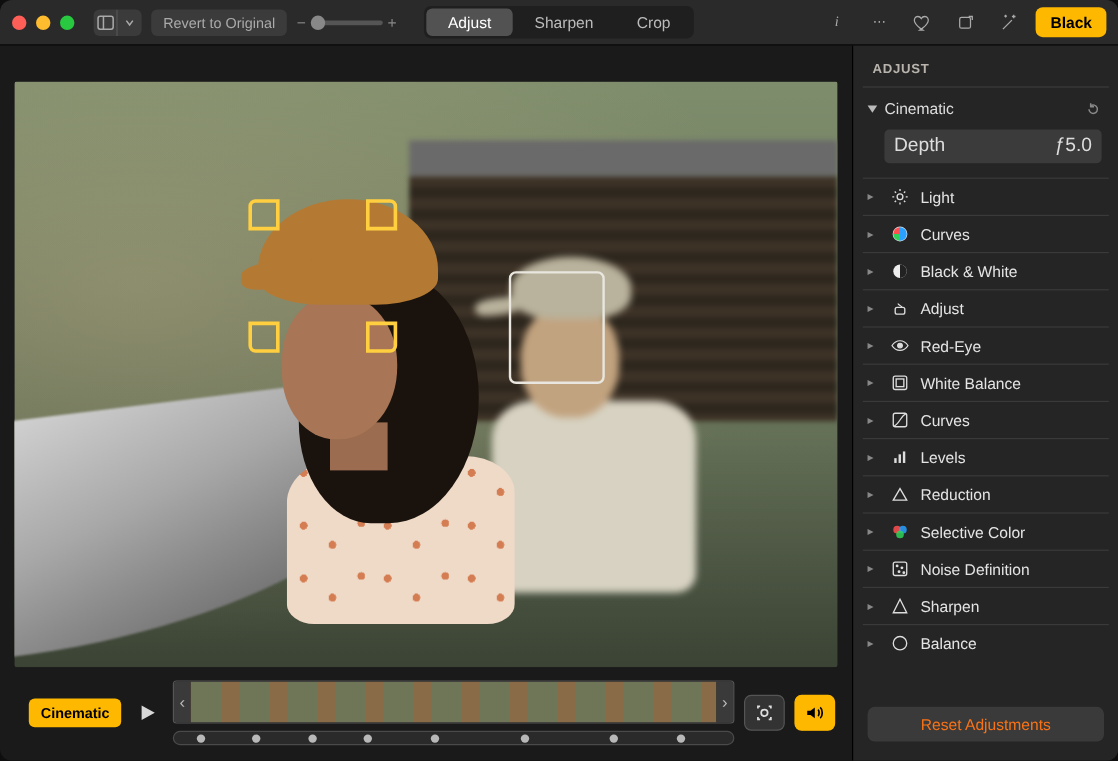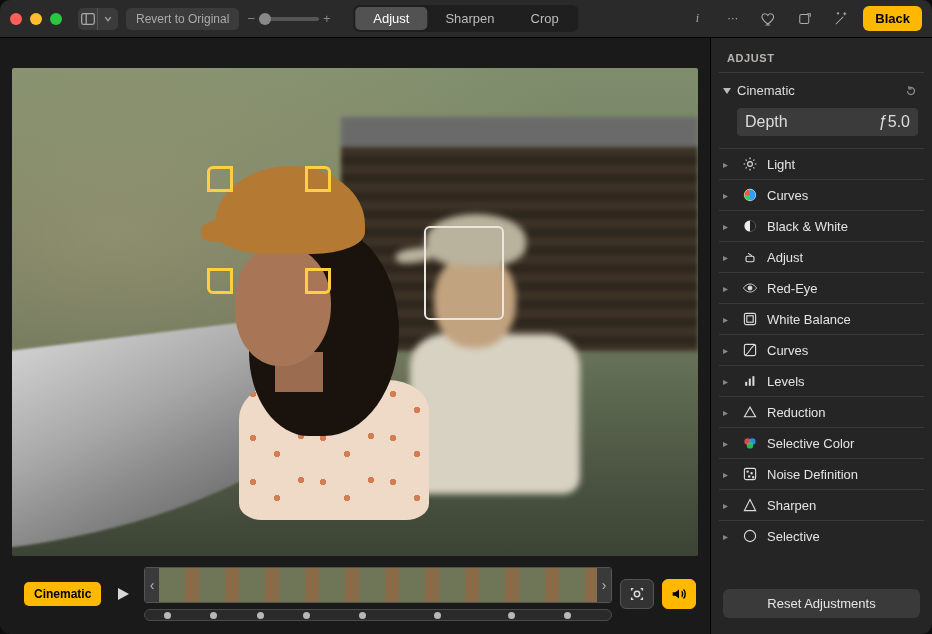--- a/index.html
+++ b/index.html
@@ -143,21 +143,21 @@
     display:flex; justify-content:space-between; padding:5px 8px; font-size:16px;
   }
   .adj-item{
     display:flex; align-items:center; gap:8px;
     padding:6px 4px; border-top:1px solid #3a3a3a;
     font-size:13px; color:#e4e4e4;
   }
   .adj-item .chev{ color:#888; font-size:10px; width:10px;}
   .adj-item .aicon{ width:18px; height:18px; display:flex;align-items:center;justify-content:center;}
   .sb-reset{
-    margin:auto 4px 6px 4px; background:#3a3a3a; color:#e5e5e5;
+    margin:auto 4px 6px 4px; background:#3a3a3a; color:#f97316;
     text-align:center; padding:7px 17px; border-radius:6px; font-size:13px;
   }
   svg{display:block;}
 </style>
 </head>
 <body>
 
 <div class="titlebar">
   <div class="traffic">
     <span class="tl-red"></span>
@@ -439,19 +439,19 @@
           </span>
           <span>Sharpen</span>
         </div>
         <div class="adj-item">
           <span class="chev">▸</span>
           <span class="aicon">
             <svg width="16" height="16" viewBox="0 0 20 20" stroke="#ddd" fill="none" stroke-width="1.4">
               <circle cx="10" cy="10" r="7"></circle>
             </svg>
           </span>
-          <span>Selective</span>
+          <span>Balance</span>
         </div>
       </div>
 
     <div class="sb-reset">Reset Adjustments</div>
   </div>
 </div>
 
 </body></html>

